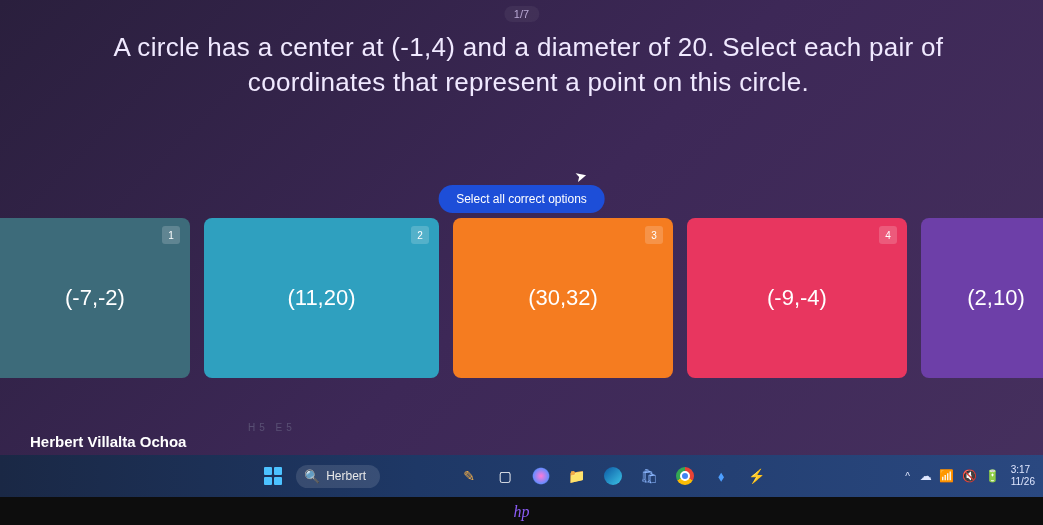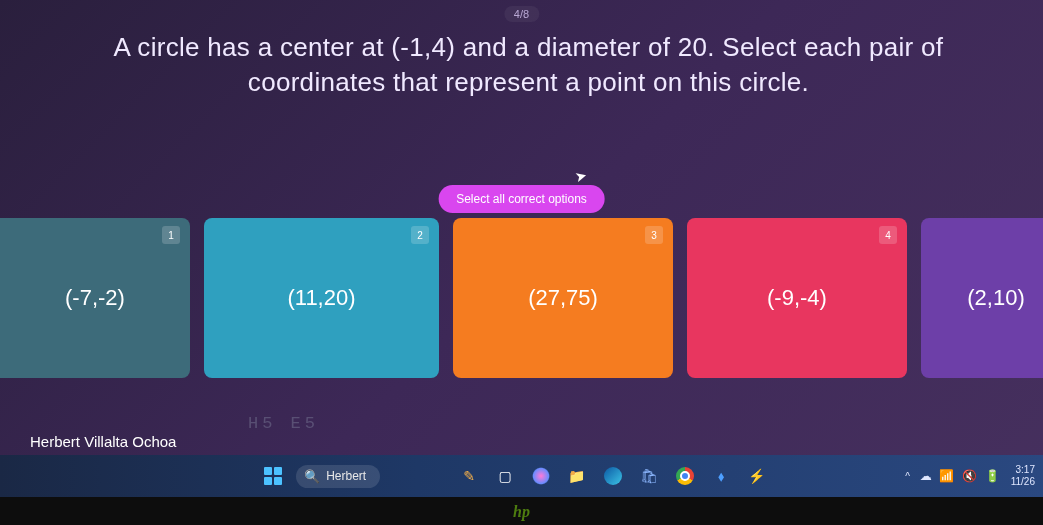--- a/index.html
+++ b/index.html
@@ -34,21 +34,21 @@
       line-height: 1.35;
       color: #f0e9ff;
       letter-spacing: 0.3px;
       margin-left: 14px;
     }
     .instruction-pill {
       position: absolute;
       top: 185px;
       left: 50%;
       transform: translateX(-50%);
-      background: #d946ef;
+      background: #1d4ed8;
       color: #fff;
       font-size: 12px;
       padding: 7px 18px;
       border-radius: 16px;
       z-index: 5;
     }
     .cursor {
       position: absolute;
       top: 168px;
       left: 575px;
@@ -95,21 +95,21 @@
     .card-1 { background: #3d6b7a; flex: 0 0 190px; border-radius: 0 8px 8px 0; }
     .card-2 { background: #2fa0bf; flex: 0 0 235px; }
     .card-3 { background: #f57c20; flex: 0 0 220px; }
     .card-4 { background: #e8365f; flex: 0 0 220px; }
     .card-5 { background: #6d3fa8; flex: 0 0 150px; border-radius: 8px 0 0 8px; }
     .player-name {
       position: absolute;
       bottom: 75px;
       left: 30px;
       font-size: 15px;
-      font-weight: 400;
+      font-weight: 700;
       color: #fff;
     }
     .taskbar {
       position: absolute;
       bottom: 28px;
       left: 0;
       right: 0;
       height: 42px;
       background: linear-gradient(90deg, #1a2845 0%, #1e3866 40%, #2a4880 100%);
       display: flex;
@@ -166,79 +166,79 @@
     .taskbar-right {
       position: absolute;
       right: 8px;
       display:flex;
       align-items:center;
       gap:10px;
       font-size: 10px;
       color:#e0e7ff;
     }
     .sys-icons { display:flex; gap:8px; font-size:12px;}
-    .clock { text-align:right; line-height:1.2;}
+    .clock { line-height:1.2;}
     .overscan-left {
       position:absolute;
       left:0; bottom:0;
       width: 28px; height: 28px;
       background:#0a1322;
       color:#8aa;
       font-size:8px;
       padding:2px 3px;
       line-height:1.1;
     }
     .hp-badge {
       position:absolute;
       bottom:4px;
       left:50%;
       transform:translateX(-50%);
       font-style:italic;
-      font-weight:bold;
+      font-weight:normal;
       font-size:16px;
-      color:#4d7c0f;
+      color:#8b5cf6;
       font-family: Georgia, serif;
     }
     .bezel {
       position:absolute;
       left:0;right:0;bottom:0;
       height:28px;
       background:#0d0d0d;
     }
     .ghost-text {
       position:absolute;
       color: rgba(180,200,210,0.25);
-      font-family: Liberation Mono, monospace;
-      font-size: 17px;
+      font-family: Liberation Sans, sans-serif;
+      font-size: 10px;
       letter-spacing: 4px;
     }
   </style>
 </head>
 <body>
 
-<div class="page-counter">4/8</div>
+<div class="page-counter">1/7</div>
 
 <div class="question">A circle has a center at (-1,4) and a diameter of 20. Select each pair of coordinates that represent a point on this circle.</div>
 
 <div class="cursor">➤</div>
 
 <div class="instruction-pill">Select all correct options</div>
 
 <div class="answers">
   <div class="answer-card card-1">
     <span class="num">1</span>
     <span>(-7,-2)</span>
   </div>
   <div class="answer-card card-2">
     <span class="num">2</span>
     <span>(11,20)</span>
   </div>
   <div class="answer-card card-3">
     <span class="num">3</span>
-    <span>(27,75)</span>
+    <span>(30,32)</span>
   </div>
   <div class="answer-card card-4">
     <span class="num">4</span>
     <span>(-9,-4)</span>
   </div>
   <div class="answer-card card-5">
     <span>(2,10)</span>
   </div>
 </div>
 

